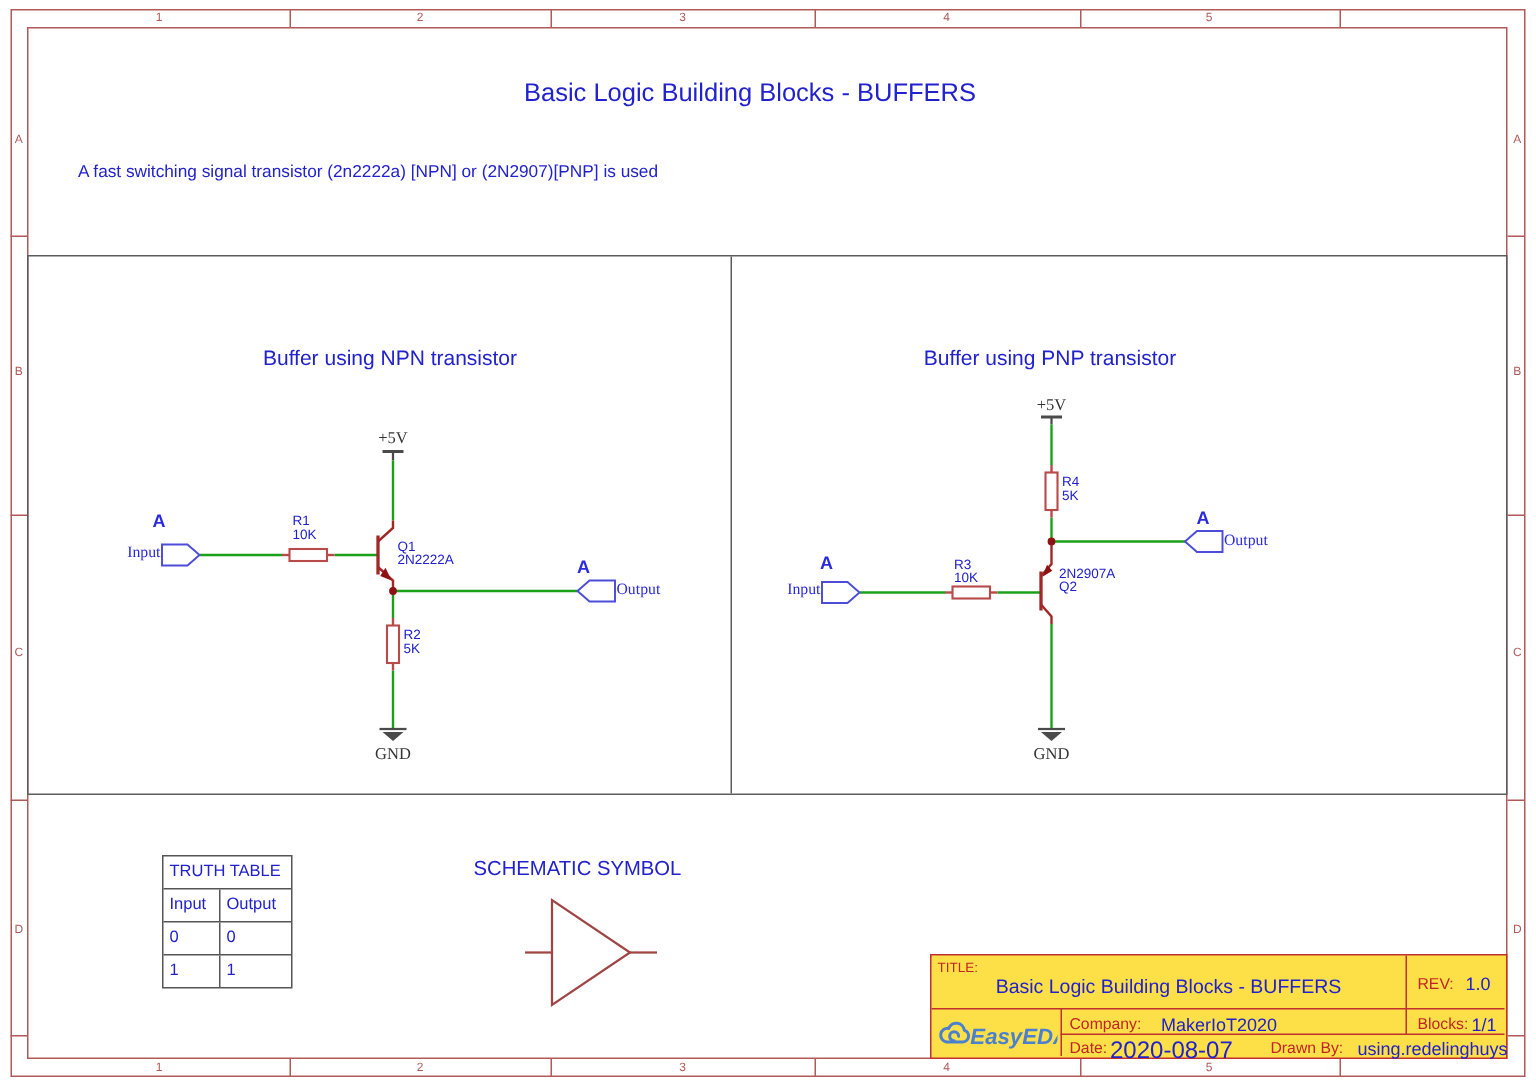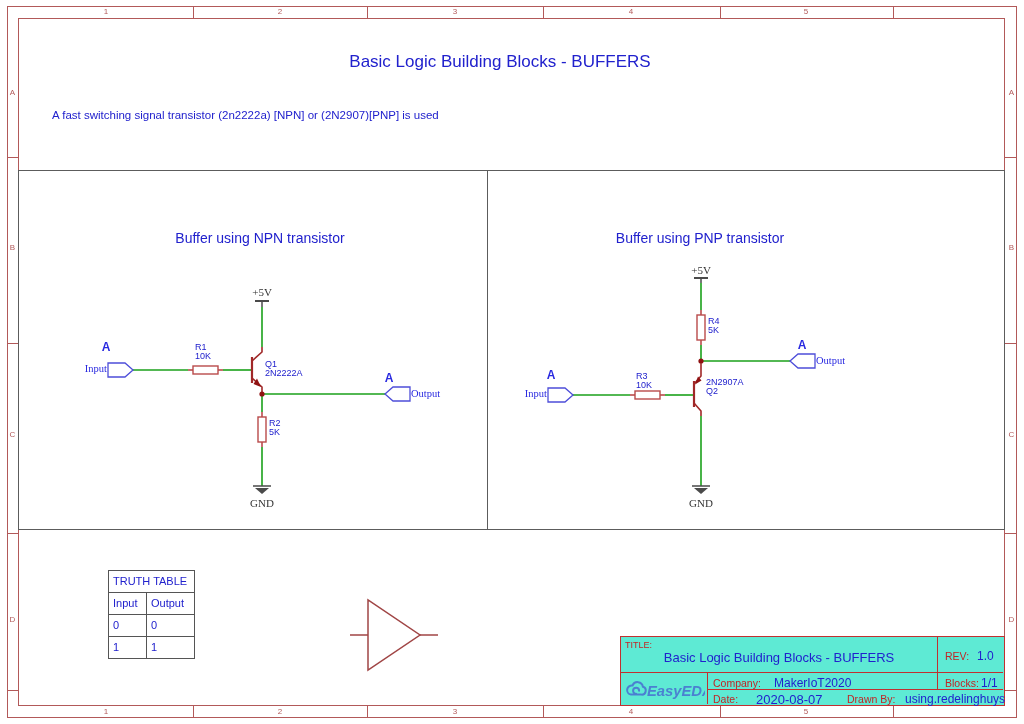--- a/index.html
+++ b/index.html
@@ -30,21 +30,21 @@
                background:#fff;font-size:11px;color:#2121cd;}
   .tt-title{height:21px;line-height:21px;border-bottom:1px solid #555;padding-left:4px;}
   .tt-row{display:flex;height:21px;line-height:21px;border-bottom:1px solid #555;}
   .tt-row:last-child{border-bottom:none;}
   .tt-c1{width:38px;border-right:1px solid #555;padding-left:4px;box-sizing:border-box;}
   .tt-c2{flex:1;padding-left:4px;}
   .symbol-heading{position:absolute;left:285px;top:571px;width:200px;text-align:center;
                   color:#2121cd;font-size:13.5px;}
   
   .title-block{position:absolute;left:620px;top:636px;width:385px;height:70px;
-               border:1.5px solid #c03030;box-sizing:border-box;background:#5eead4;}
+               border:1.5px solid #c03030;box-sizing:border-box;background:#fde047;}
   .tb-line{position:absolute;background:#c03030;}
   .tb-red{color:#c02525;}
   .tb-blue{color:#2121cd;}
   .tb-small{font-size:9px;}
   .tb-abs{position:absolute;white-space:nowrap;}
   svg{display:block;}
   .overlay-svg{position:absolute;left:0;top:0;z-index:5;pointer-events:none;}
   .lbl-layer{position:absolute;left:0;top:0;width:100%;height:100%;z-index:6;}
 </style>
 </head>
@@ -236,20 +236,21 @@
     <div class="tt-row">
       <div class="tt-c1">0</div>
       <div class="tt-c2">0</div>
     </div>
     <div class="tt-row">
       <div class="tt-c1">1</div>
       <div class="tt-c2">1</div>
     </div>
   </div>
 
+  <div class="symbol-heading">SCHEMATIC SYMBOL</div>
 
   <div class="title-block">
     <div class="tb-line" style="left:0;top:35px;width:382px;height:1px"></div>
     <div class="tb-line" style="left:316px;top:0;width:1px;height:53px"></div>
     <div class="tb-line" style="left:86px;top:35px;width:1px;height:32px"></div>
     <div class="tb-line" style="left:86px;top:52px;width:296px;height:1px"></div>
 
     <div class="tb-abs tb-red tb-small" style="left:4px;top:3px">TITLE:</div>
     <div class="tb-abs tb-blue" style="left:0;top:13px;width:316px;text-align:center;font-size:13px">Basic Logic Building Blocks - BUFFERS</div>
     <div class="tb-abs tb-red" style="left:324px;top:13px;font-size:10.5px">REV:</div>
@@ -261,18 +262,18 @@
         <path d="M29,42 a7.5,7.5 0 1 1 7.5,-7.5" fill="none" stroke="#4b80d1" stroke-width="5" stroke-linecap="round"></path>
         <text x="56" y="48" font-family="Liberation Sans, sans-serif" font-style="italic" font-weight="bold" font-size="37" fill="#4b80d1">EasyEDA</text>
       </svg>
     </div>
 
     <div class="tb-abs tb-red" style="left:92px;top:40px;font-size:10.5px">Company:</div>
     <div class="tb-abs tb-blue" style="left:153px;top:39px;font-size:12px">MakerIoT2020</div>
     <div class="tb-abs tb-red" style="left:324px;top:40px;font-size:10.5px">Blocks:</div>
     <div class="tb-abs tb-blue" style="left:360px;top:39px;font-size:12px">1/1</div>
     <div class="tb-abs tb-red" style="left:92px;top:56px;font-size:10.5px">Date:</div>
-    <div class="tb-abs tb-blue" style="left:135px;top:55px;font-size:13px">2020-08-07</div>
+    <div class="tb-abs tb-blue" style="left:119px;top:55px;font-size:16px">2020-08-07</div>
     <div class="tb-abs tb-red" style="left:226px;top:56px;font-size:10.5px">Drawn By:</div>
     <div class="tb-abs tb-blue" style="left:284px;top:55px;font-size:12px">using.redelinghuys</div>
   </div>
 
 </div>
 
 </body></html>

